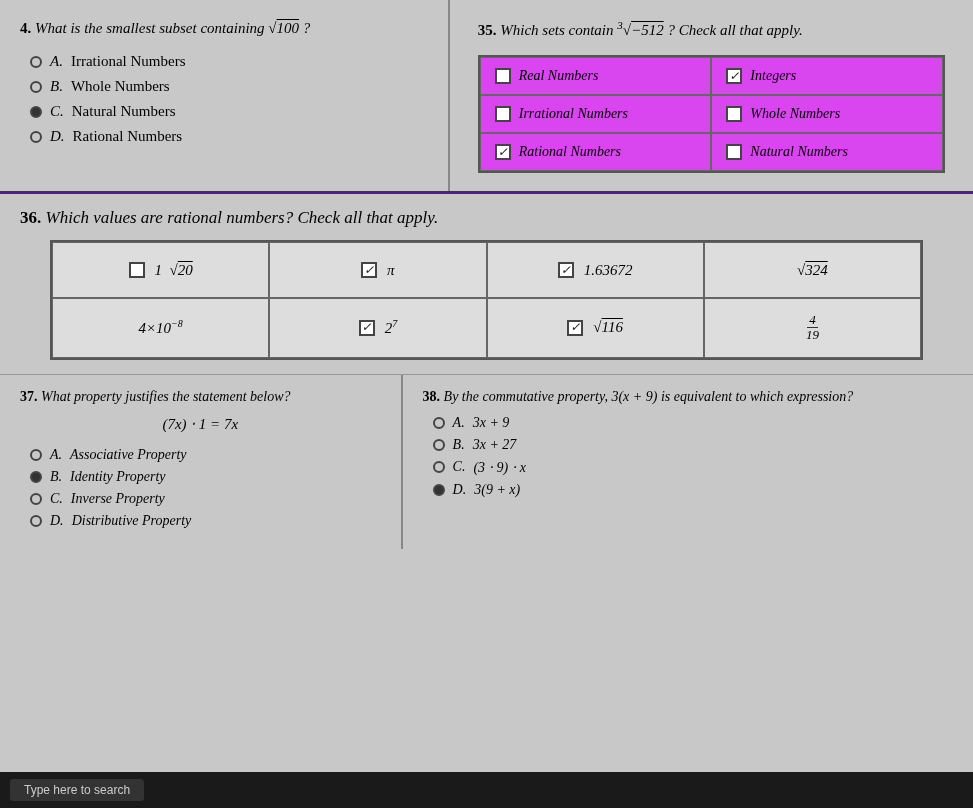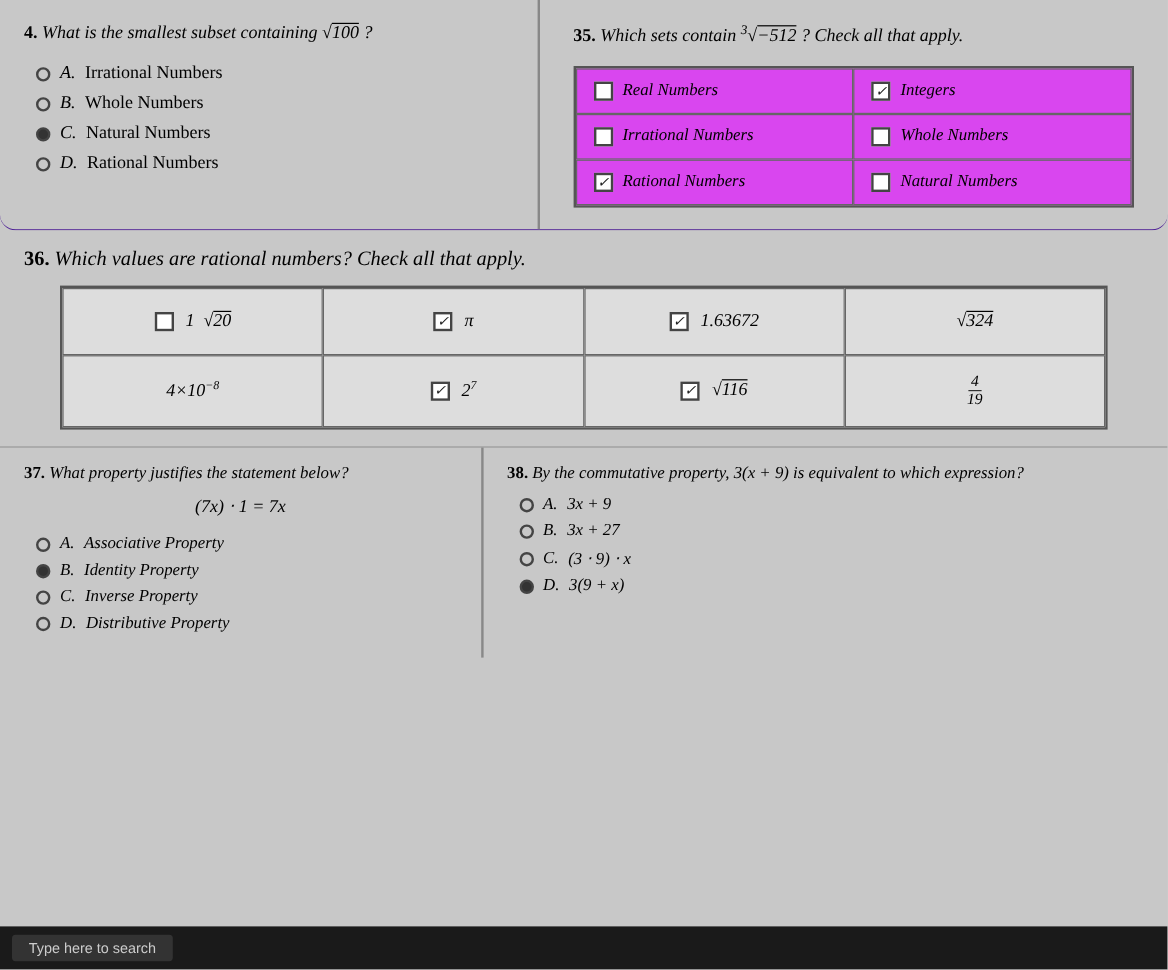--- a/index.html
+++ b/index.html
@@ -11,22 +11,21 @@
       overflow: hidden;
     }
     .page {
       background: #c8c8c8;
       width: 973px;
       min-height: 808px;
       position: relative;
     }
     .top-row {
       display: flex;
-      border-bottom: 1px solid #4c1d95;
-      border-radius: 13px;
+      border-bottom: 3px solid #4c1d95;
     }
     .left-col {
       width: 480px;
       padding: 18px 20px;
       border-right: 2px solid #888;
     }
     .right-col {
       width: 558px;
       padding: 18px 28px;
     }

